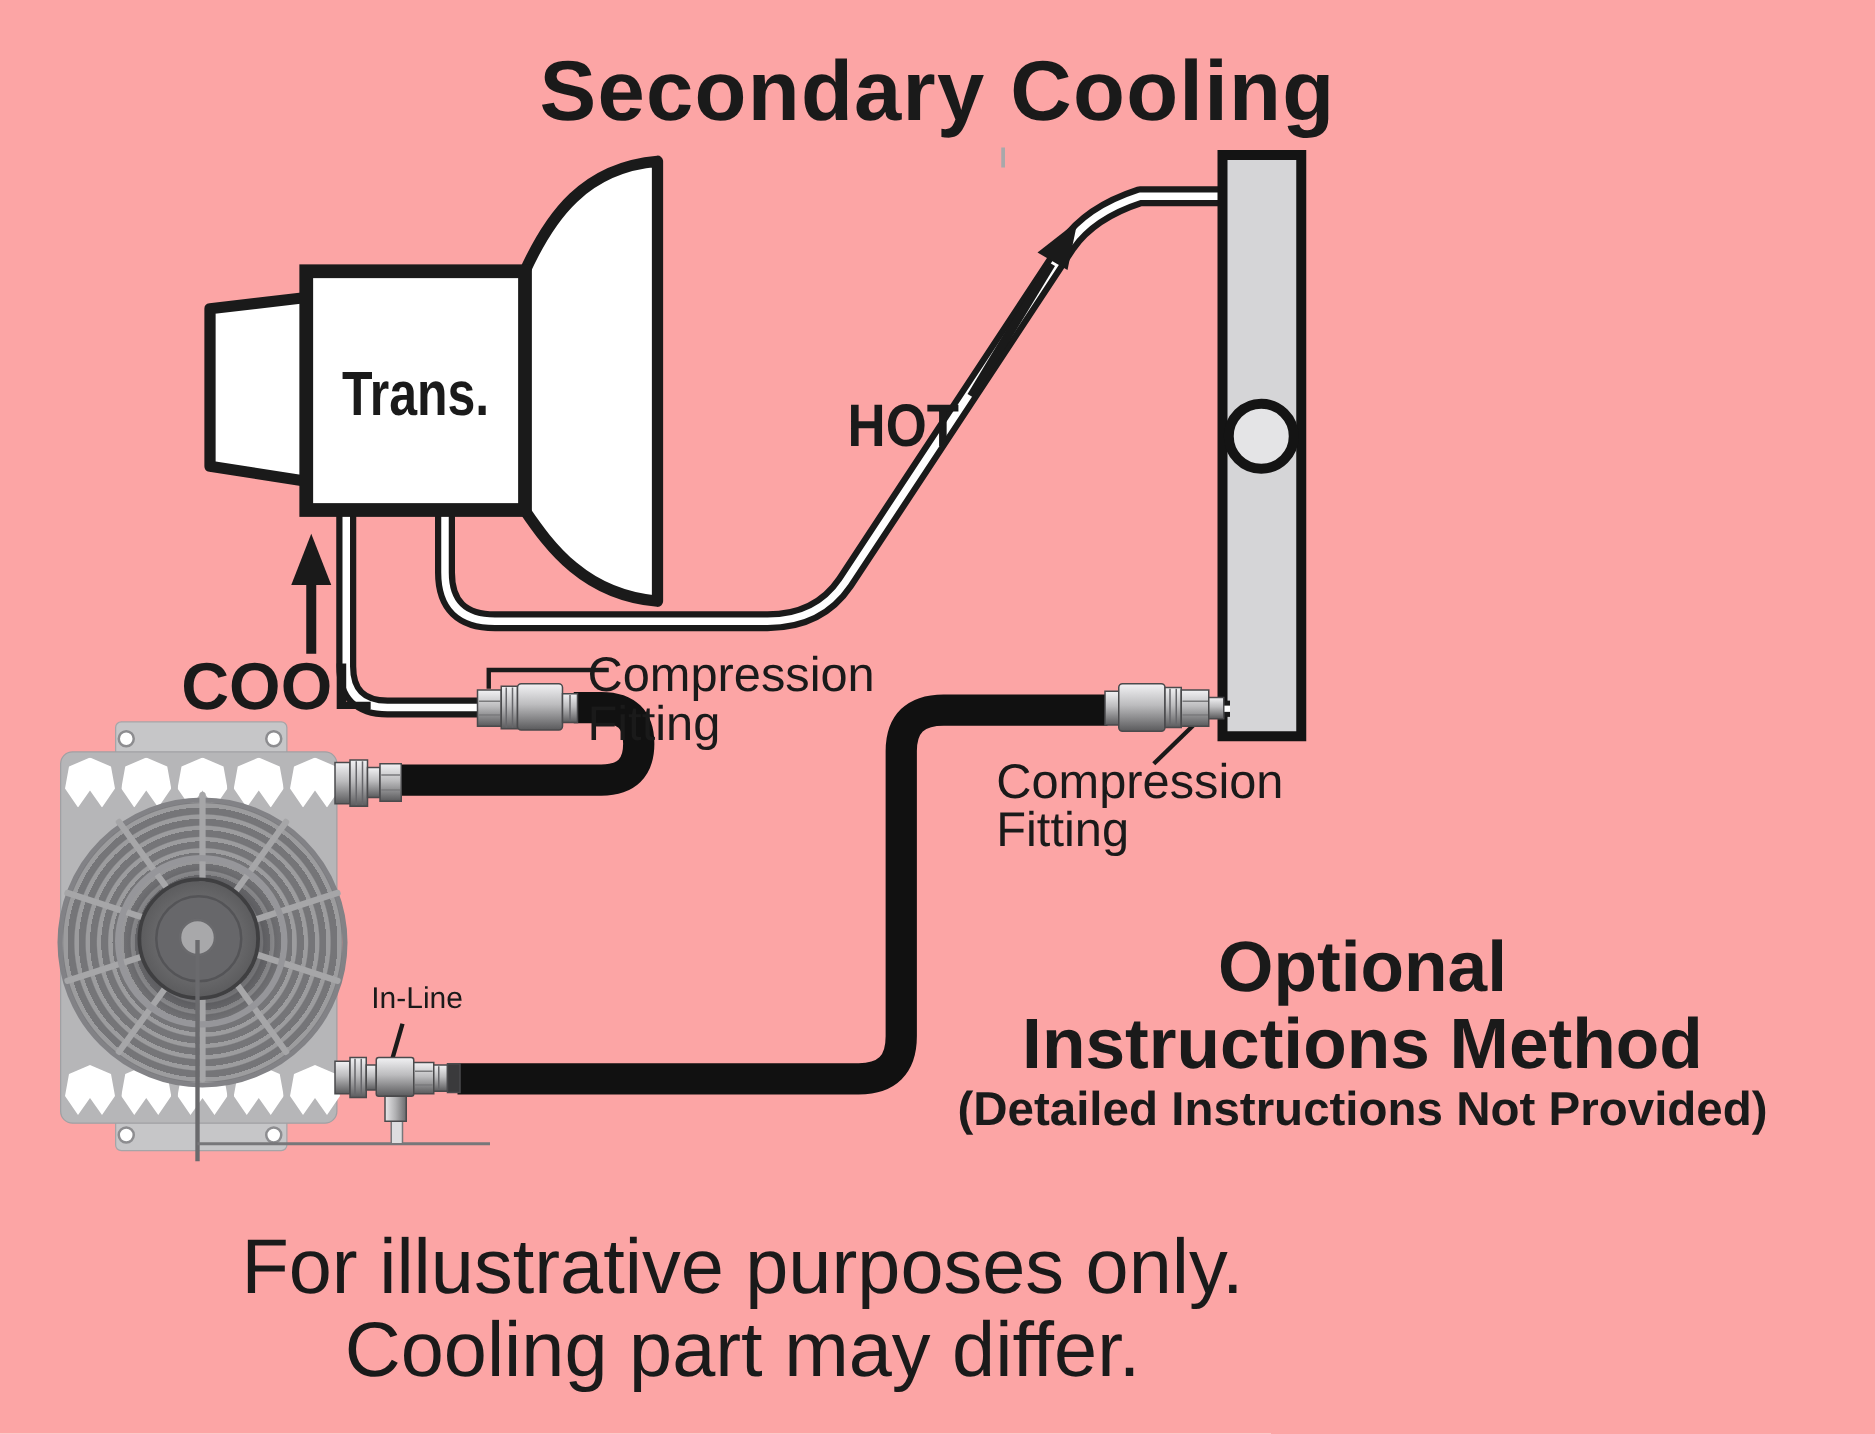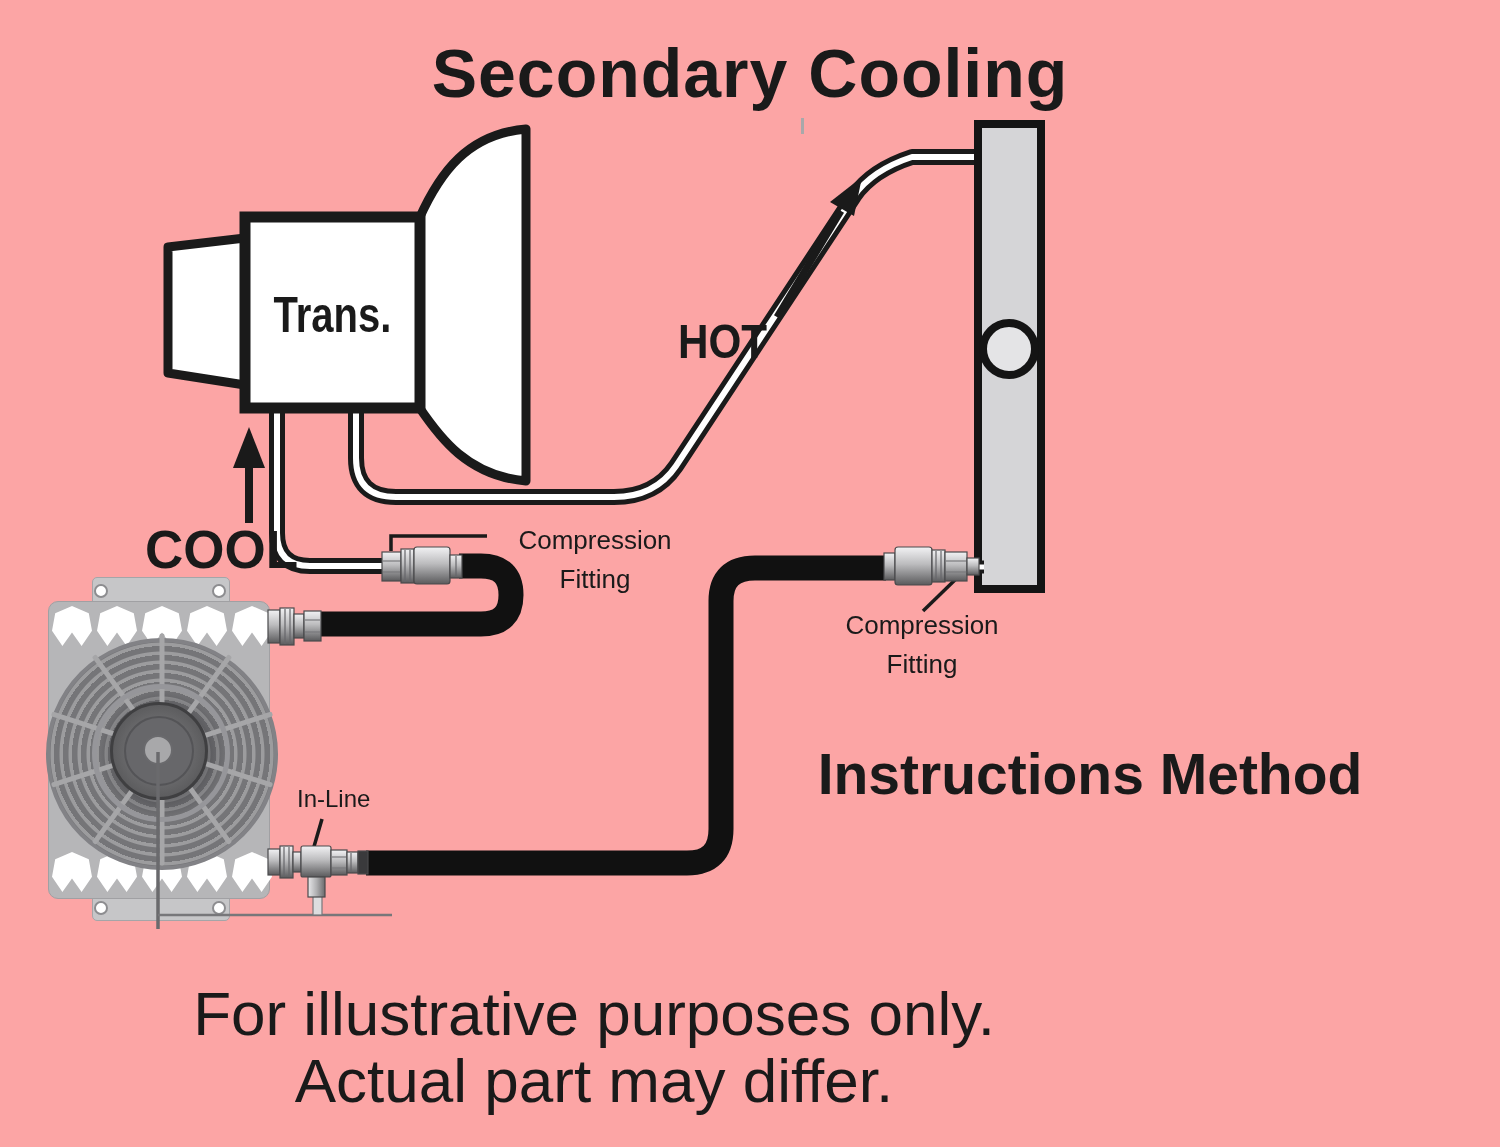--- a/index.html
+++ b/index.html
@@ -5,21 +5,21 @@
   html,body{margin:0;padding:0;background:#ffffff;}
   #stage{position:relative;width:1500px;height:1147px;background:#fca5a5;overflow:hidden;
          font-family:"Liberation Sans","DejaVu Sans",sans-serif;color:#1a1a1a;}
   .abs{position:absolute;}
   .lbl{position:absolute;color:#1a1a1a;white-space:nowrap;}
   #title{top:34px;left:0;width:1500px;text-align:center;font-size:68px;font-weight:bold;letter-spacing:1px;}
   #trans-label{left:245px;top:286px;width:175px;text-align:center;font-size:50px;font-weight:bold;
                transform:scaleX(.8);}
   #hot-label{left:678px;top:314px;font-size:48px;font-weight:bold;transform:scaleX(.88);transform-origin:left;}
   #cool-label{left:145px;top:519px;font-size:53px;font-weight:bold;}
-  .fit-lbl{position:absolute;width:250px;text-align:center;font-size:26px;line-height:39px;color:#1a1a1a;}
+  .fit-lbl{position:absolute;width:250px;font-size:39px;line-height:39px;color:#1a1a1a;}
   #comp1{left:470px;top:521px;}
   #comp2{left:797px;top:606px;}
   #inline-label{left:297px;top:785px;font-size:24px;}
   #optional-block{left:740px;top:744px;width:700px;text-align:center;font-weight:bold;}
   #optional-block .big{font-size:57px;line-height:61px;}
   #optional-block .small{font-size:38px;line-height:44px;}
   #disclaimer{top:980px;left:0;width:1188px;text-align:center;font-size:62px;line-height:67px;}
   
   .tab{position:absolute;background:#c6c6c8;border:1px solid #a5a5a8;}
   .tab-hole{position:absolute;width:10px;height:10px;border-radius:50%;background:#fff;border:2px solid #8d8d90;}
@@ -198,21 +198,23 @@
   </div>
 
   <div id="comp2" class="fit-lbl">
     <div>Compression</div>
     <div>Fitting</div>
   </div>
 
   <div id="inline-label" class="lbl">In-Line</div>
 
   <div id="optional-block" class="lbl">
+    <div class="big">Optional</div>
     <div class="big">Instructions Method</div>
+    <div class="small">(Detailed Instructions Not Provided)</div>
   </div>
 
   <div id="disclaimer" class="lbl">
     <div>For illustrative purposes only.</div>
-    <div>Actual part may differ.</div>
+    <div>Cooling part may differ.</div>
   </div>
 
 </div>
 
 </body></html>

